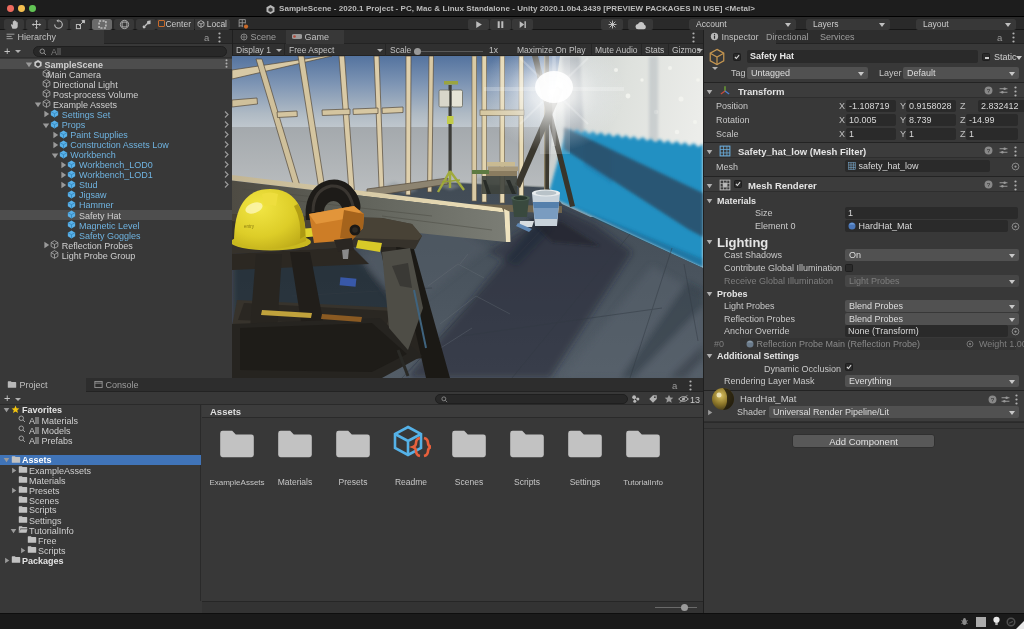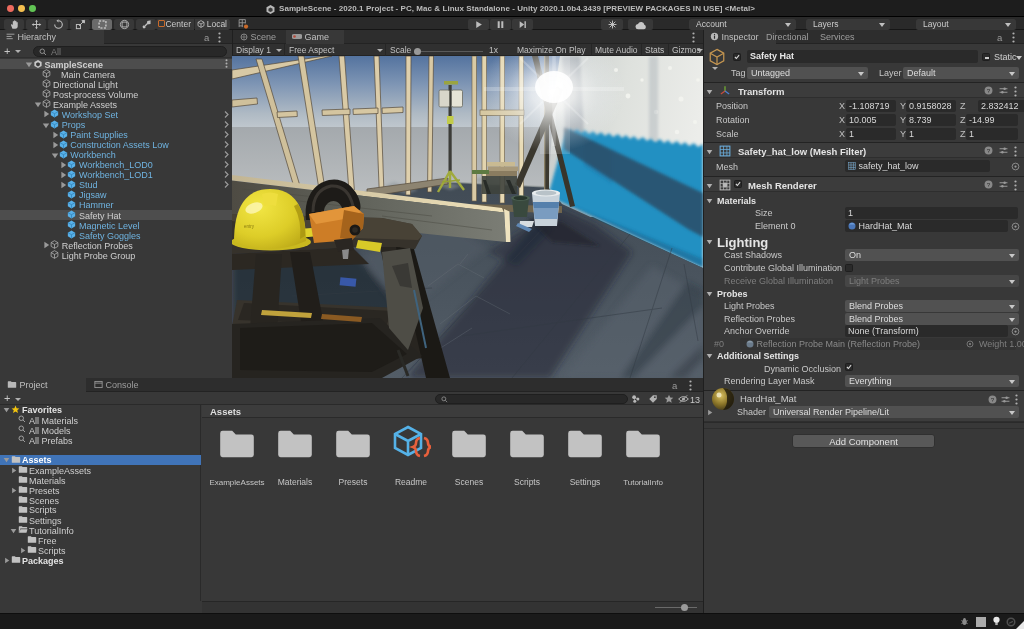--- a/index.html
+++ b/index.html
@@ -110,21 +110,21 @@
 <div class="row" style="left:44.5px;top:59.6px;color:#cfcfcf;font-weight:bold">SampleScene</div>
 <div class="ab" style="left:225px;top:59.1px"><svg width="3" height="9" viewBox="0 0 3 9">
       <circle cx="1.5" cy="1.2" r="1" fill="#b0b0b0"></circle>
       <circle cx="1.5" cy="4.5" r="1" fill="#b0b0b0"></circle>
       <circle cx="1.5" cy="7.8" r="1" fill="#b0b0b0"></circle>
     </svg></div>
 <div class="ab" style="left:41.6px;top:69.2px"><svg width="9" height="9" viewBox="0 0 16 16" style="vertical-align:-1px">
       <path d="M8 1.2 14 4.6V11.4L8 14.8 2 11.4V4.6Z" fill="none" stroke="#b8b8b8" stroke-width="1.3"></path>
       <path d="M2 4.6 8 8 14 4.6M8 8V14.8" stroke="#b8b8b8" stroke-width="1.3" fill="none"></path>
     </svg></div>
-<div class="row" style="left:61px;top:69.7px;color:#cfcfcf">Main Camera</div>
+<div class="row" style="left:47px;top:69.7px;color:#cfcfcf">Main Camera</div>
 <div class="ab" style="left:41.6px;top:79.2px"><svg width="9" height="9" viewBox="0 0 16 16" style="vertical-align:-1px">
       <path d="M8 1.2 14 4.6V11.4L8 14.8 2 11.4V4.6Z" fill="none" stroke="#b8b8b8" stroke-width="1.3"></path>
       <path d="M2 4.6 8 8 14 4.6M8 8V14.8" stroke="#b8b8b8" stroke-width="1.3" fill="none"></path>
     </svg></div>
 <div class="row" style="left:53.1px;top:79.7px;color:#cfcfcf">Directional Light</div>
 <div class="ab" style="left:41.6px;top:89.3px"><svg width="9" height="9" viewBox="0 0 16 16" style="vertical-align:-1px">
       <path d="M8 1.2 14 4.6V11.4L8 14.8 2 11.4V4.6Z" fill="none" stroke="#b8b8b8" stroke-width="1.3"></path>
       <path d="M2 4.6 8 8 14 4.6M8 8V14.8" stroke="#b8b8b8" stroke-width="1.3" fill="none"></path>
     </svg></div>
 <div class="row" style="left:53.1px;top:89.8px;color:#cfcfcf">Post-process Volume</div>
@@ -136,21 +136,21 @@
       <path d="M2 4.6 8 8 14 4.6M8 8V14.8" stroke="#b8b8b8" stroke-width="1.3" fill="none"></path>
     </svg></div>
 <div class="row" style="left:53.1px;top:99.8px;color:#cfcfcf">Example Assets</div>
 <div class="ab" style="left:42.2px;top:110.4px"><svg width="8" height="8" viewBox="0 0 10 10">
       <path d="M3 1 L9 5 L3 9 Z" fill="#9a9a9a"></path>
     </svg></div>
 <div class="ab" style="left:50.2px;top:109.4px"><svg width="9" height="9" viewBox="0 0 16 16" style="vertical-align:-1px">
       <path d="M8 1 14.5 4.7V11.3L8 15 1.5 11.3V4.7Z" fill="#58b0e8"></path>
       <path d="M1.5 4.7 8 8.3 14.5 4.7M8 8.3V15" stroke="#2d7fb4" stroke-width="1.2" fill="none"></path>
     </svg></div>
-<div class="row" style="left:61.7px;top:109.9px;color:#6fb3e0">Workshop Set</div>
+<div class="row" style="left:61.7px;top:109.9px;color:#6fb3e0">Settings Set</div>
 <div class="ab" style="left:224px;top:110.9px"><svg width="5" height="7" viewBox="0 0 5 7">
       <path d="M1 0.5 4 3.5 1 6.5" stroke="#9a9a9a" stroke-width="1.2" fill="none"></path>
     </svg></div>
 <div class="ab" style="left:42.2px;top:120.5px"><svg width="8" height="8" viewBox="0 0 10 10">
       <path d="M1 3 L9 3 L5 9 Z" fill="#9a9a9a"></path>
     </svg></div>
 <div class="ab" style="left:50.2px;top:119.5px"><svg width="9" height="9" viewBox="0 0 16 16" style="vertical-align:-1px">
       <path d="M8 1 14.5 4.7V11.3L8 15 1.5 11.3V4.7Z" fill="#58b0e8"></path>
       <path d="M1.5 4.7 8 8.3 14.5 4.7M8 8.3V15" stroke="#2d7fb4" stroke-width="1.2" fill="none"></path>
     </svg></div>

